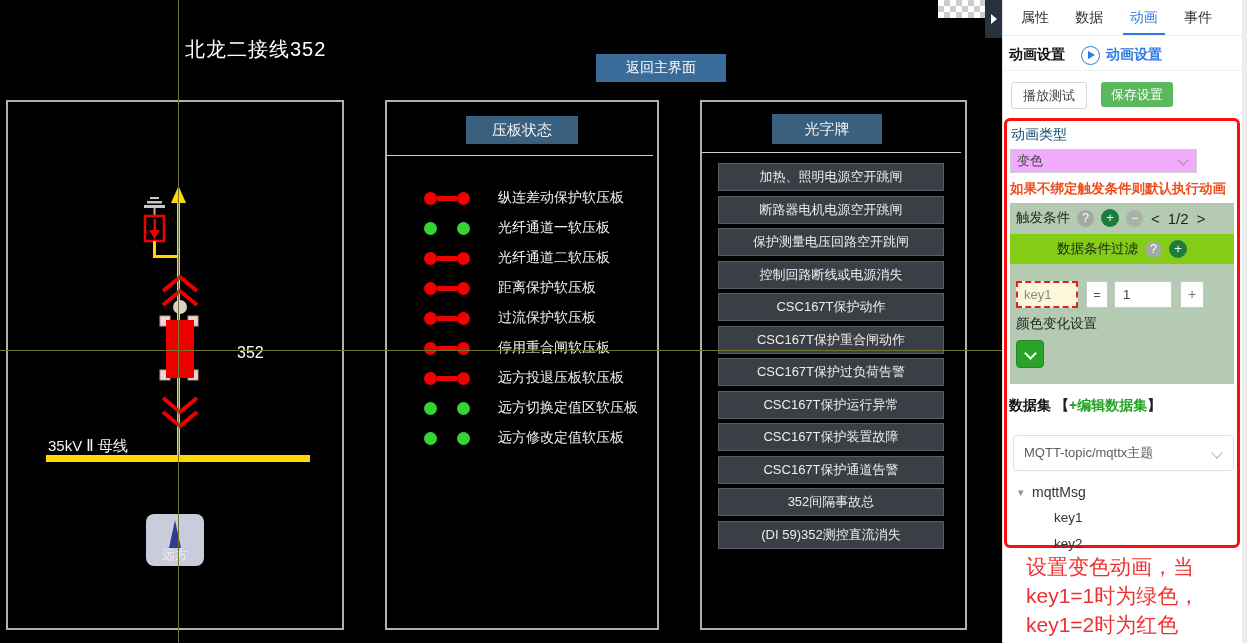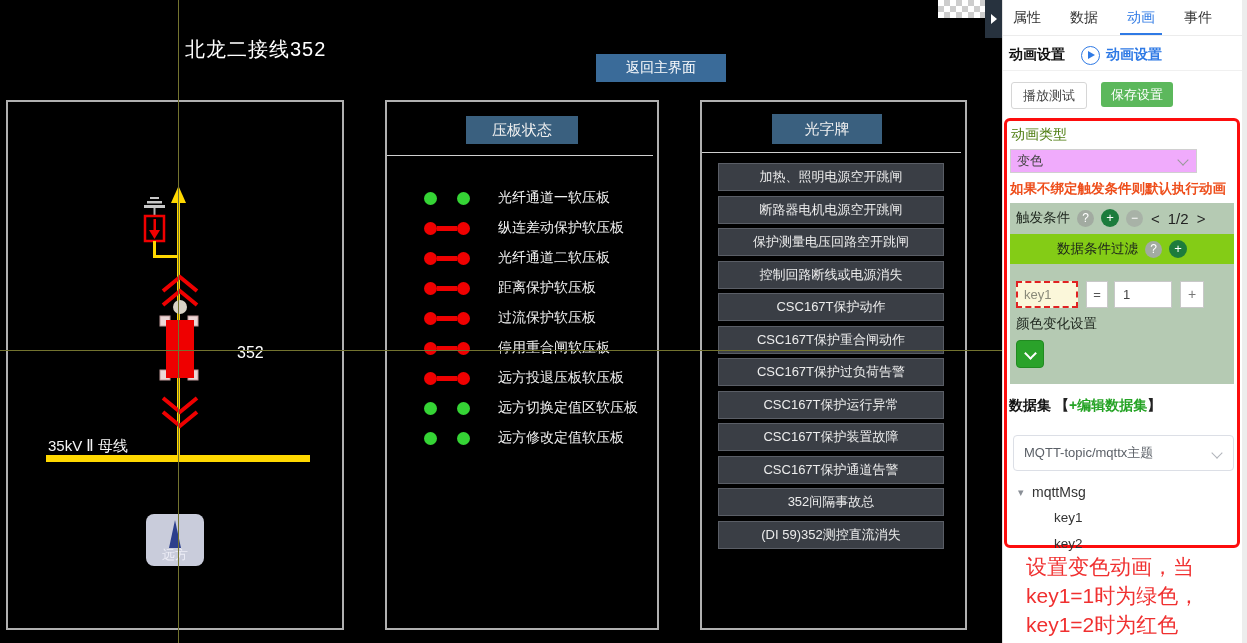--- a/index.html
+++ b/index.html
@@ -54,40 +54,40 @@
   .yb-label{margin-left:28px;color:#f0f0f0;font-size:14px;white-space:nowrap;}
 
   
   #gz-list{position:absolute;left:718px;top:163px;width:226px;}
   .gz-btn{height:28px;margin-bottom:4.5px;background:#3a3e45;border:1px solid #5a5e66;box-sizing:border-box;
     color:#ececec;font-size:13px;display:flex;align-items:center;justify-content:center;white-space:nowrap;}
 
   
   #panel{position:absolute;left:1002px;top:0;width:245px;height:643px;background:#fff;border-left:1px solid #e2e2e2;box-sizing:border-box;}
   #tab-bar{position:absolute;left:0;top:0;width:240px;height:36px;display:flex;justify-content:space-between;
-    padding:0 24px 0 3px;box-sizing:border-box;border-bottom:1px solid #ececec;}
+    padding:0 24px 0 11px;box-sizing:border-box;border-bottom:1px solid #ececec;}
   .tab{font-size:14px;color:#333;display:flex;align-items:center;position:relative;padding:0 7px;cursor:default;}
   .tab.active{color:#2f7ae5;}
   .tab.active::after{content:"";position:absolute;left:0;right:0;bottom:0;height:2px;background:#2f7ae5;}
 
   #anim-set-row{position:absolute;left:6px;top:44px;height:22px;display:flex;align-items:center;}
   #anim-set-title{font-size:14px;font-weight:bold;color:#111;}
   .play-icon{width:17px;height:17px;border:1.5px solid #2f7ae5;border-radius:50%;margin-left:16px;
     display:flex;align-items:center;justify-content:center;}
   .play-icon .play-tri{width:0;height:0;border-left:7px solid #2f7ae5;border-top:4.5px solid transparent;
     border-bottom:4.5px solid transparent;margin-left:2px;}
   #anim-set-link{font-size:14px;font-weight:bold;color:#2f7ae5;margin-left:6px;}
   #row-divider{position:absolute;left:0;top:70px;width:240px;height:1px;background:#f0f0f0;}
   #play-test-btn{position:absolute;left:8px;top:82px;width:74px;height:25px;background:#fff;border:1px solid #d6d6d6;
     border-radius:3px;color:#444;font-size:13px;display:flex;align-items:center;justify-content:center;}
   #save-btn{position:absolute;left:98px;top:82px;width:72px;height:25px;background:#5cb85c;border-radius:3px;
     color:#fff;font-size:13px;display:flex;align-items:center;justify-content:center;}
 
   #red-box{position:absolute;left:1px;top:118px;width:236px;height:430px;border:3px solid #fd0d0d;border-radius:6px;box-sizing:border-box;}
-  #anim-type-label{position:absolute;left:4px;top:5px;font-size:14px;color:#4d7c0f;text-align:center;}
+  #anim-type-label{position:absolute;left:4px;top:5px;font-size:14px;color:#0c4a6e;text-align:center;}
   #anim-type-select{position:absolute;left:3px;top:28px;width:187px;height:24px;border:1px solid #d0d0d0;background:#f0abfc;box-sizing:border-box;}
   #anim-type-select .val{font-size:13px;color:#444;line-height:22px;padding-left:6px;}
   .chev{position:absolute;width:7px;height:7px;border-right:1.6px solid #999;border-bottom:1.6px solid #999;transform:rotate(45deg);}
   #anim-type-select .chev{right:9px;top:6px;}
   #warning-text{position:absolute;left:3px;top:59px;font-size:13.5px;font-weight:bold;color:#ee4e1b;white-space:nowrap;}
 
   #green-block{position:absolute;left:3px;top:82px;width:224px;height:181px;background:#b5cab3;}
   #trigger-row{position:absolute;left:0;top:0;width:224px;height:30px;display:flex;align-items:center;padding-left:6px;box-sizing:border-box;}
   #trigger-label{font-size:13.5px;color:#1c241c;}
   .circle-ic{width:17px;height:17px;border-radius:50%;color:#fff;font-size:12px;line-height:17px;text-align:center;margin-left:7px;}
@@ -186,34 +186,34 @@
   <div id="breaker-label">352</div>
   <div id="busbar-label">35kV Ⅱ 母线</div>
 
   <div id="remote-box">
     <span class="needle"></span>
     <span class="remote-label">远方</span>
   </div>
 
   <div id="yb-list">
       <div class="yb-row">
+        <span class="yb-ind closed">
+          <span class="dot"></span>
+          <span class="bar"></span>
+          <span class="dot"></span>
+        </span>
+        <span class="yb-label">纵连差动保护软压板</span>
+      </div>
+      <div class="yb-row">
         <span class="yb-ind open">
           <span class="dot"></span>
           <span class="bar"></span>
           <span class="dot"></span>
         </span>
         <span class="yb-label">光纤通道一软压板</span>
-      </div>
-      <div class="yb-row">
-        <span class="yb-ind closed">
-          <span class="dot"></span>
-          <span class="bar"></span>
-          <span class="dot"></span>
-        </span>
-        <span class="yb-label">纵连差动保护软压板</span>
       </div>
       <div class="yb-row">
         <span class="yb-ind closed">
           <span class="dot"></span>
           <span class="bar"></span>
           <span class="dot"></span>
         </span>
         <span class="yb-label">光纤通道二软压板</span>
       </div>
       <div class="yb-row">

